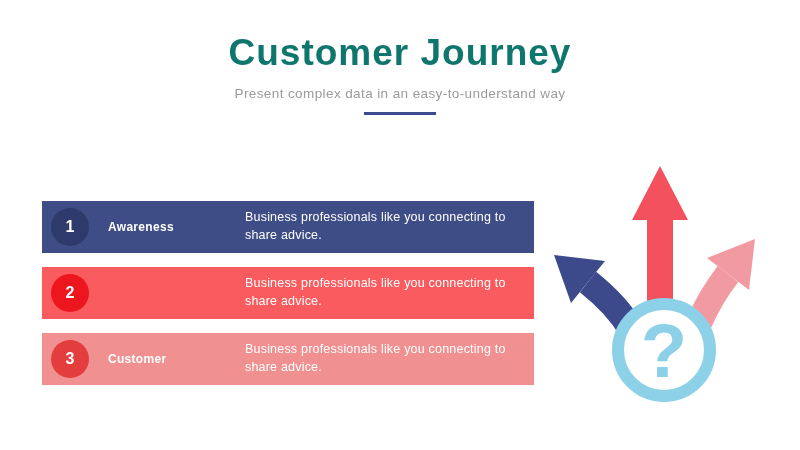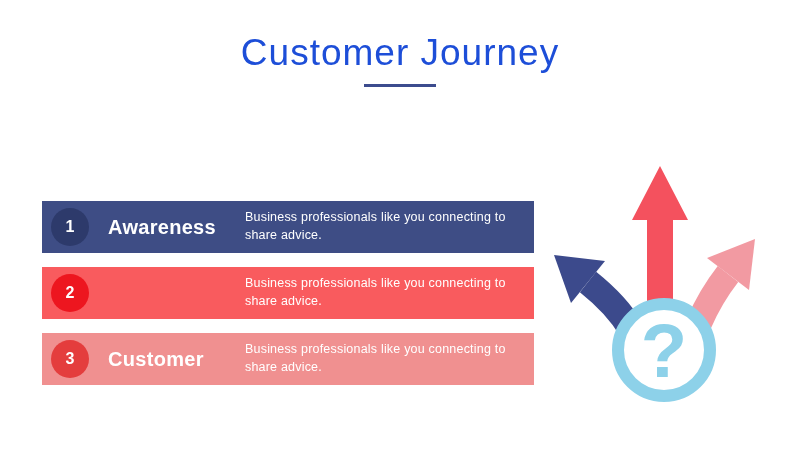--- a/index.html
+++ b/index.html
@@ -8,61 +8,62 @@
     font-family:"Liberation Sans", sans-serif;
     background:#ffffff;
     position:relative;
     overflow:hidden;
   }
   .stage { position:absolute; inset:0; width:800px; height:450px; }
 
   
   .header { position:absolute; top:34px; left:0; right:0; text-align:center; }
   .title {
-    font-size:37px; font-weight:400; color:#1d4ed8; letter-spacing:1px;
+    font-size:37px; font-weight:700; color:#0f766e; letter-spacing:1px;
     line-height:1.05;
   }
   .subtitle {
     margin-top:13px; font-size:13.5px; color:#9b9b9b; letter-spacing:0.4px;
   }
   .divider { margin:11px auto 0; width:72px; height:3px; background:#3c4c8e; }
 
   
   .rows { position:absolute; left:42px; top:201px; width:492px; }
   .row {
     position:relative; width:492px; height:52px; margin-bottom:14px;
     color:#ffffff;
   }
   .badge {
     position:absolute; left:9px; top:7px; width:38px; height:38px;
     border-radius:50%; display:flex; align-items:center; justify-content:center;
     font-size:16px; font-weight:700; color:#ffffff;
   }
   .row-label {
     position:absolute; left:66px; top:0; height:64px; line-height:52px;
-    font-size:20px; font-weight:700; letter-spacing:0.3px;
+    font-size:12px; font-weight:700; letter-spacing:0.3px;
   }
   .row-desc {
     position:absolute; left:195px; top:50%; transform:translateY(-50%);
     font-size:12.5px; line-height:1.42; letter-spacing:0.2px; width:290px;
   }
   .row-desc span { display:block;margin-left:8px; }
 
   
   .illustration { position:absolute; left:548px; top:162px; width:230px; height:245px; }
   .illustration svg { width:100%; height:100%; display:block; }
   .qmark-text { font-family:"Liberation Sans", sans-serif; font-weight:bold; }
 </style>
 </head>
 <body>
 
 <div class="stage">
 
   <div class="header">
     <div class="title">Customer Journey</div>
+    <div class="subtitle">Present complex data in an easy-to-understand way</div>
     <div class="divider" style="background-color: rgb(60, 76, 142);"></div>
   </div>
 
   <div class="rows">
 
     <div class="row" style="background-color: rgb(62, 77, 133);">
       <div class="badge" style="background-color: rgb(45, 58, 107);">1</div>
       <div class="row-label">Awareness</div>
       <div class="row-desc">
         <span>Business professionals like you connecting to</span>

